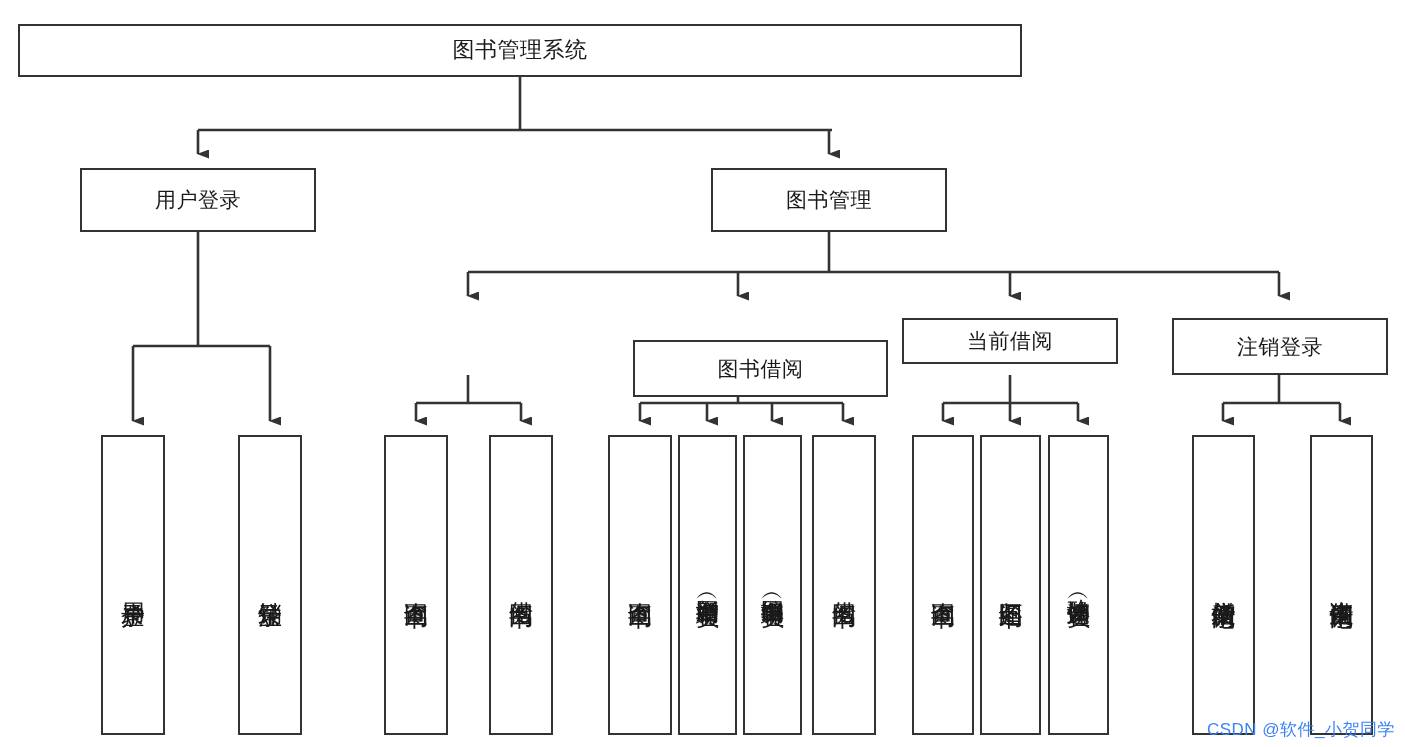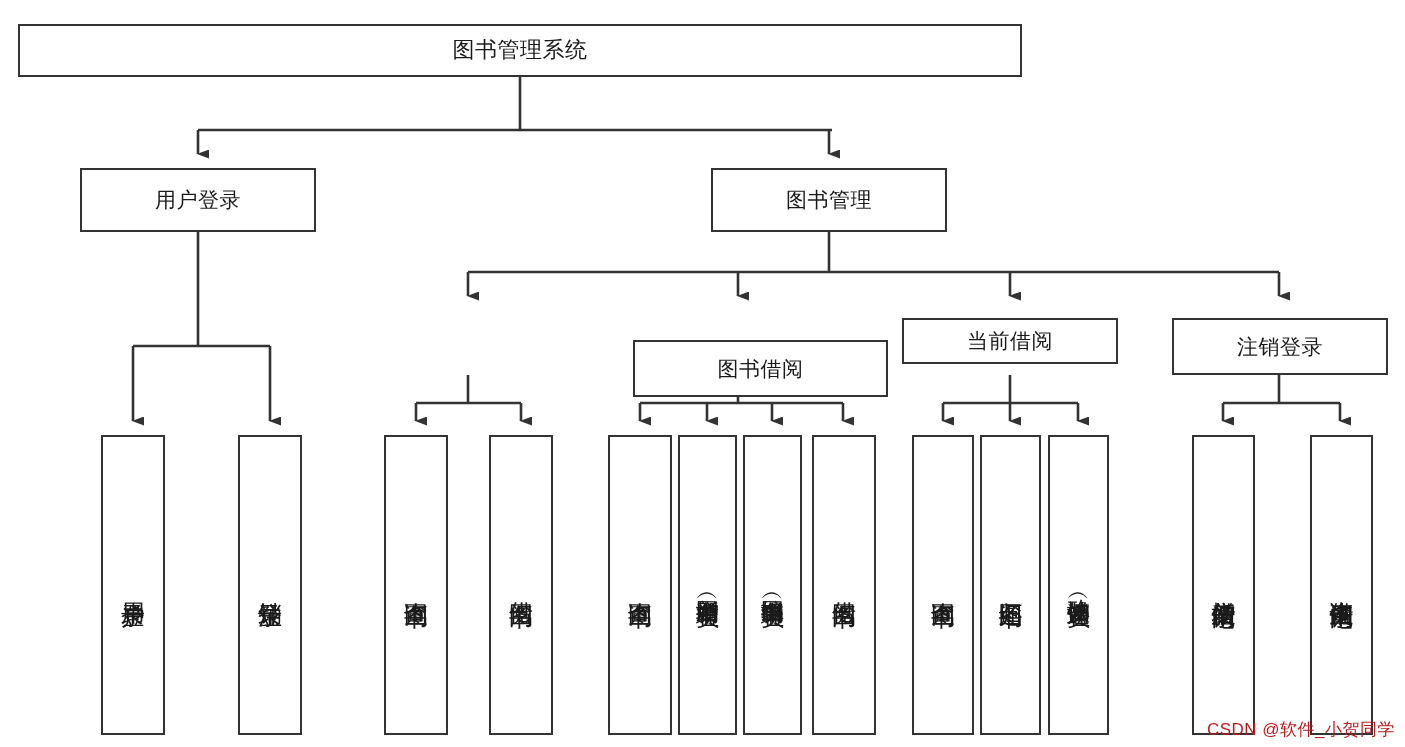--- a/index.html
+++ b/index.html
@@ -60,21 +60,21 @@
     max-height: 280px;
   }
   .node.vert.narrow .label {
     font-size: 23px;
   }
   #watermark {
     position: absolute;
     right: 10px;
     bottom: 6px;
     font-size: 17px;
-    color: #b91c1c;
+    color: #3b82f6;
     white-space: nowrap;
     letter-spacing: 0.5px;
   }
 </style>
 </head>
 <body>
 
 <div id="canvas">
 
   <svg id="wires" viewBox="0 0 1405 747" xmlns="http://www.w3.org/2000/svg">

